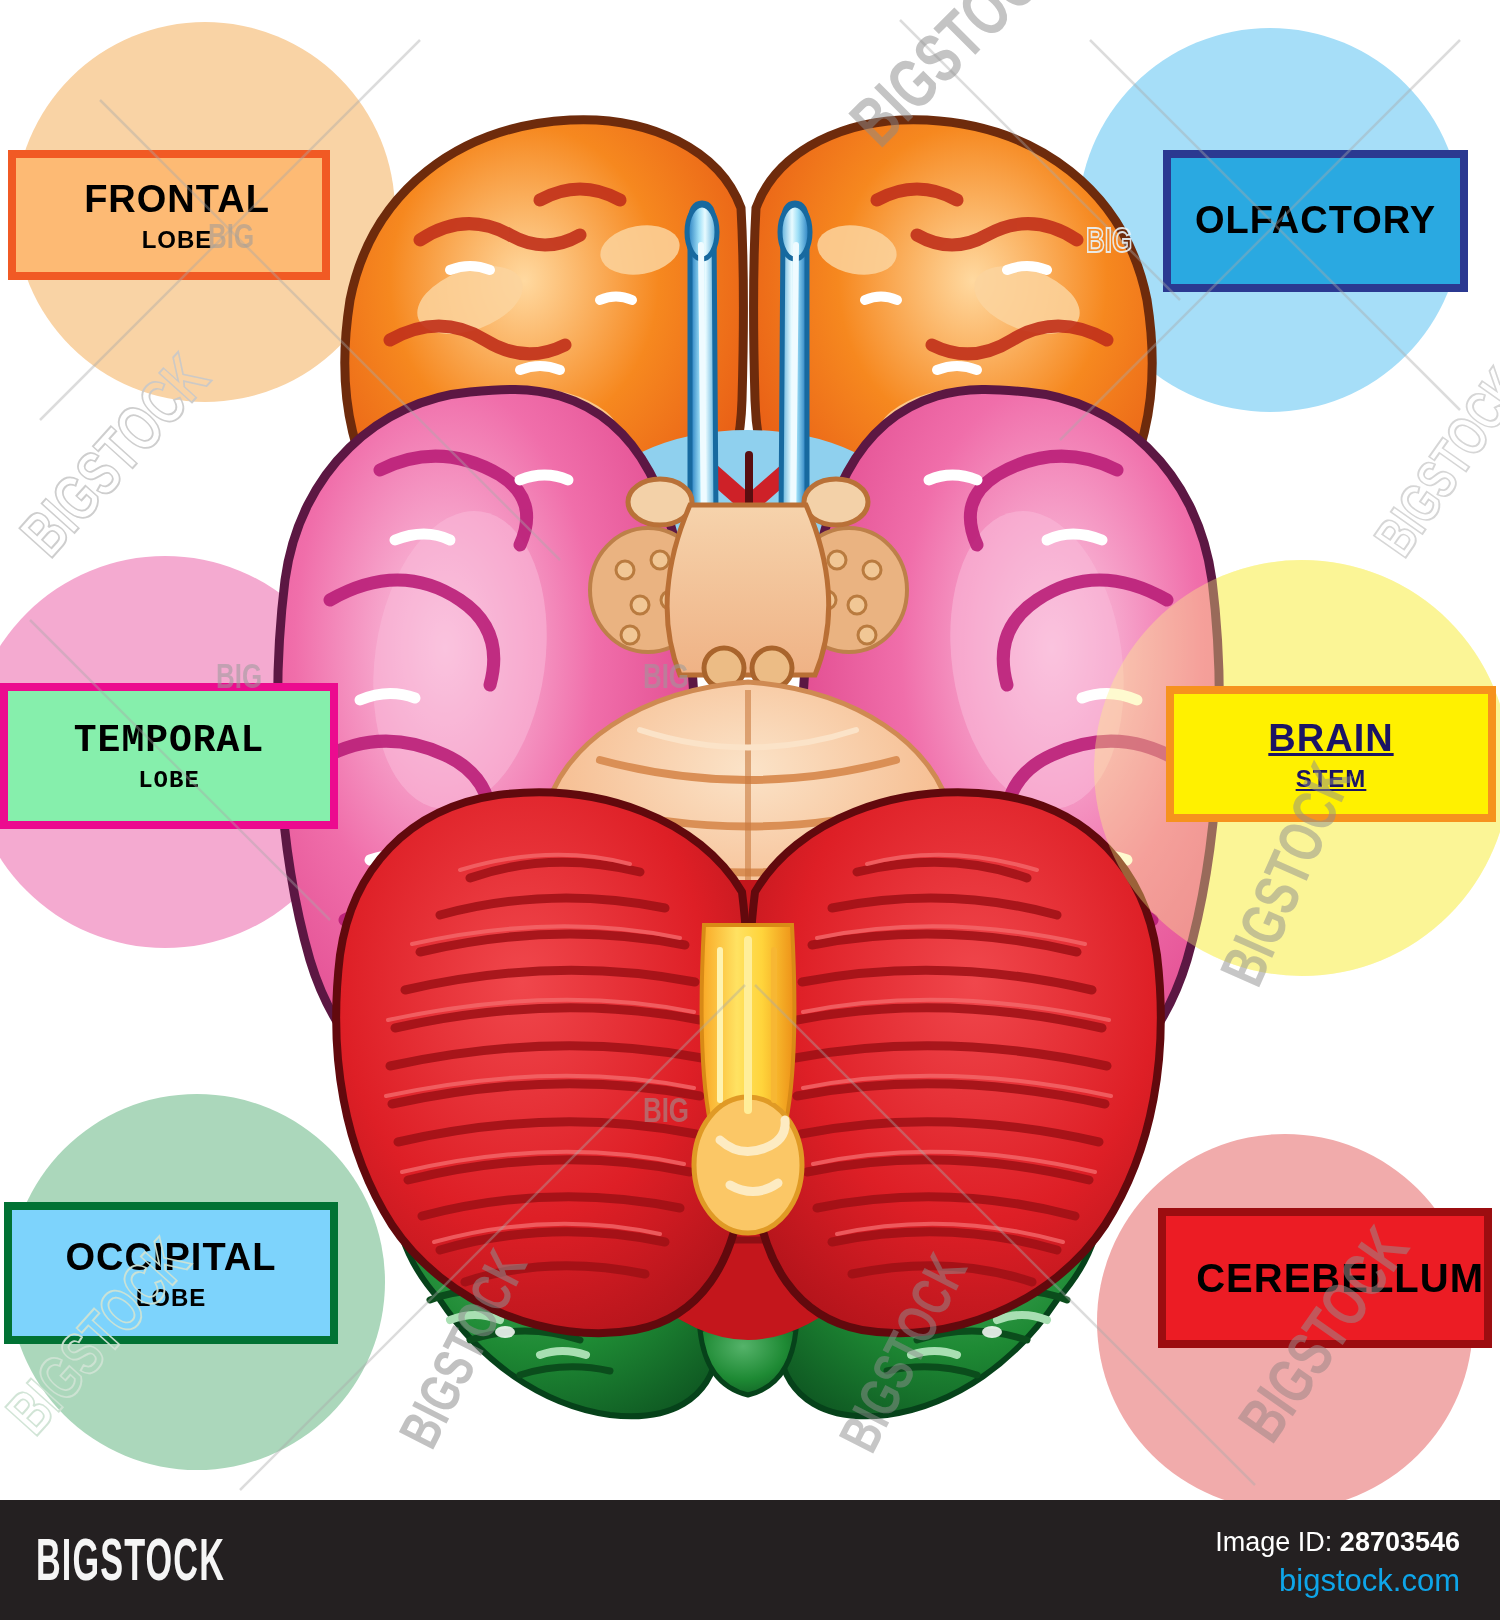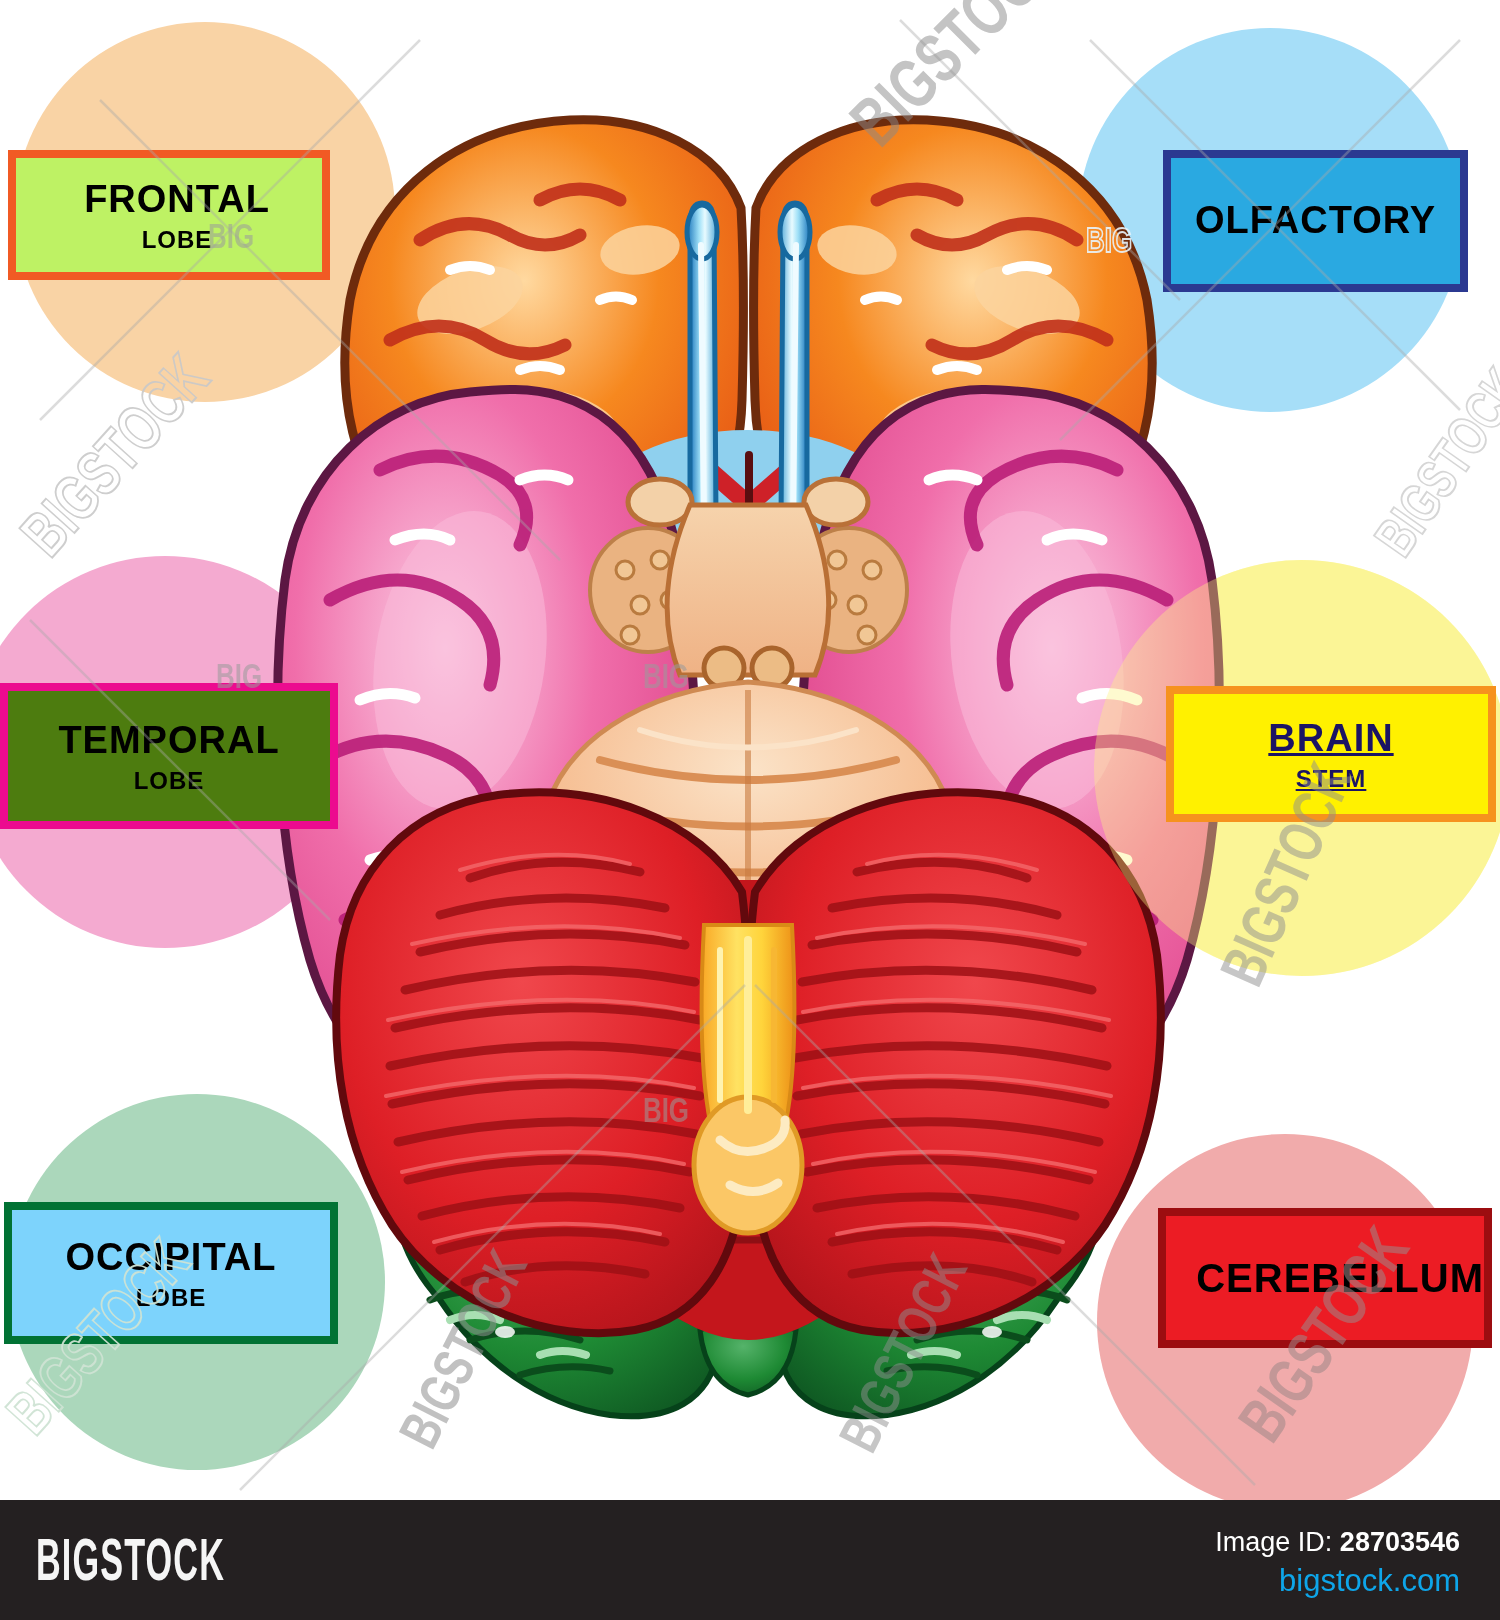--- a/index.html
+++ b/index.html
@@ -253,28 +253,28 @@
       <g stroke-linecap="round" fill="none">
         <path d="M720,950 V1100" stroke="#FFF3B0" stroke-width="6"></path>
         <path d="M748,940 V1110" stroke="#FFEE9A" stroke-width="8"></path>
         <path d="M774,950 V1100" stroke="#F7B733" stroke-width="6"></path>
       </g>
     </g>
 
     <circle cx="1302" cy="768" r="208" fill="#FCF180" opacity="0.38"></circle>
   </svg>
 
-  <div class="label l-frontal" style="background-color: #bef264; border-color: rgb(241, 90, 36); color: rgb(0, 0, 0); padding-left: 16px;">
+  <div class="label l-frontal" style="background-color: #fdba74; border-color: rgb(241, 90, 36); color: rgb(0, 0, 0); padding-left: 16px;">
     <span class="l1">FRONTAL</span>
     <span class="l2">LOBE</span>
   </div>
   <div class="label l-olfactory" style="background-color: rgb(42, 169, 225); border-color: rgb(43, 57, 145); color: rgb(0, 0, 0);">
     <span class="l1">OLFACTORY</span>
   </div>
-  <div class="label l-temporal" style="background-color: #4d7c0f; border-color: rgb(236, 11, 143); color: rgb(0, 0, 0);">
+  <div class="label l-temporal" style="background-color: #86efac; border-color: rgb(236, 11, 143); color: rgb(0, 0, 0); font-family: Liberation Mono, monospace;">
     <span class="l1">TEMPORAL</span>
     <span class="l2">LOBE</span>
   </div>
   <div class="label l-brainstem" style="background-color: rgb(255, 241, 0); border-color: rgb(246, 146, 30); color: rgb(27, 20, 100);">
     <span class="l1">BRAIN</span>
     <span class="l2">STEM</span>
   </div>
   <div class="label l-occipital" style="background-color: #7dd3fc; border-color: rgb(1, 114, 52); color: rgb(0, 0, 0);">
     <span class="l1">OCCIPITAL</span>
     <span class="l2">LOBE</span>

